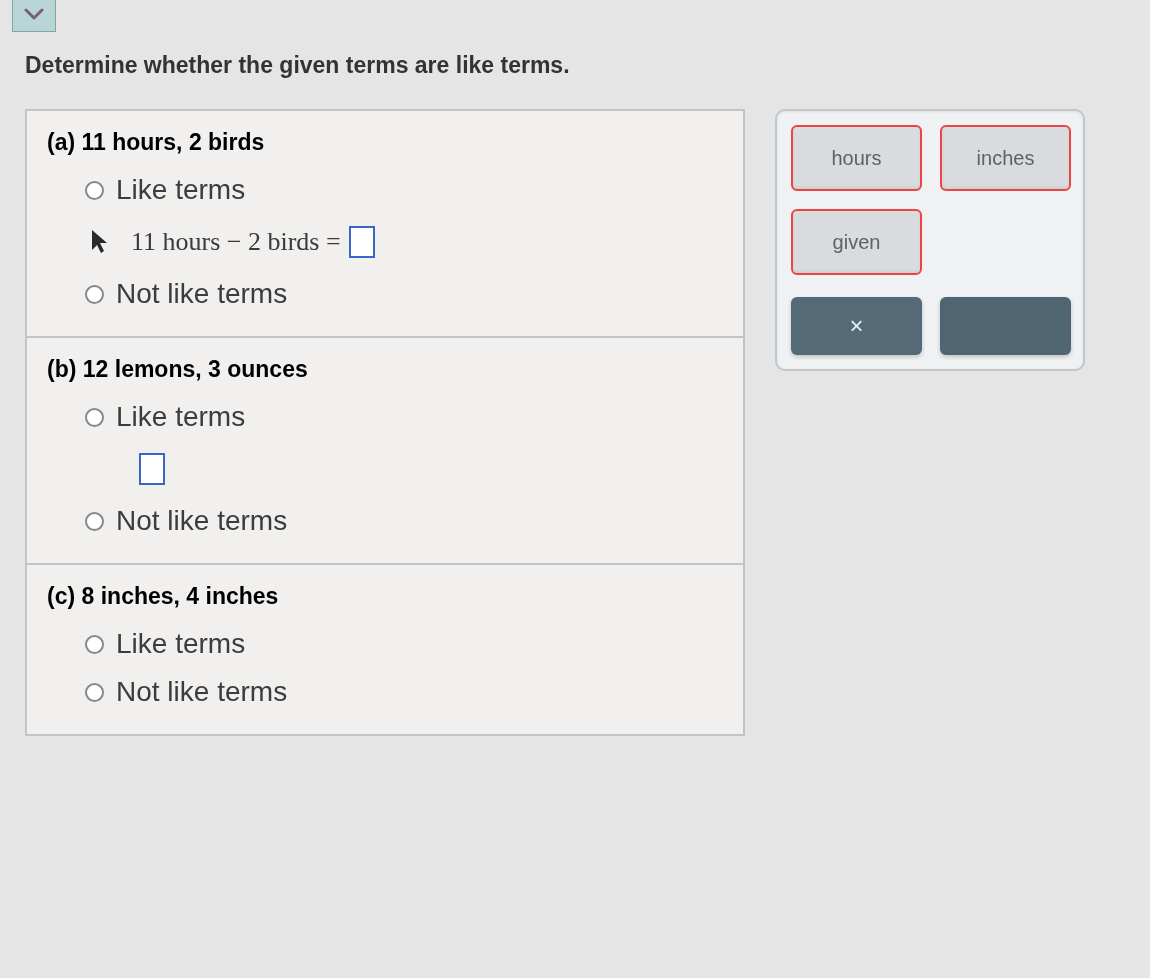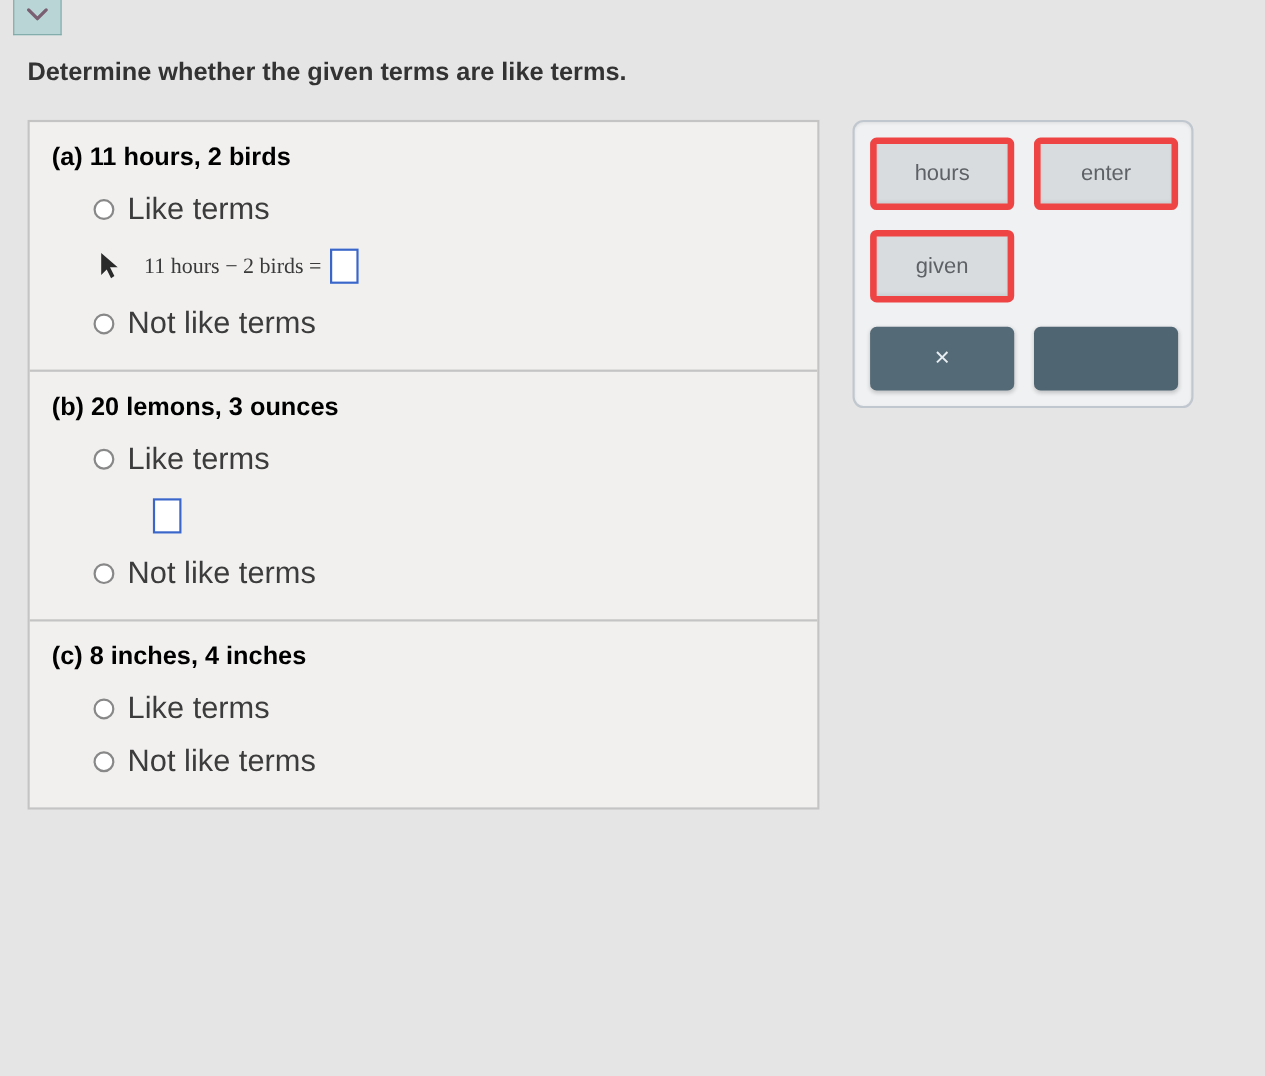--- a/index.html
+++ b/index.html
@@ -94,21 +94,21 @@
     }
     .expr-row {
       display: flex;
       align-items: center;
       margin-left: 84px;
       margin-top: 20px;
       margin-bottom: 20px;
       position: relative;
     }
     .expr-text {
-      font-size: 20px;
+      font-size: 26px;
       color: #3a3a3a;
       font-family: 'Times New Roman', serif;
     }
     .answer-box {
       display: inline-block;
       width: 26px;
       height: 32px;
       border: 2px solid #3a66c9;
       background: #fff;
       margin-left: 8px;
@@ -131,21 +131,21 @@
       width: 310px;
       box-shadow: inset 0 1px 3px rgba(0,0,0,0.08);
     }
     .unit-grid {
       display: grid;
       grid-template-columns: 1fr 1fr;
       gap: 18px 18px;
     }
     .unit-btn {
       background: #d8dcdf;
-      border: 6px solid #ef4444;
+      border: 2px solid #ef4444;
       border-radius: 6px;
       height: 66px;
       display: flex;
       align-items: center;
       justify-content: center;
       font-size: 20px;
       color: #5e6266;
       cursor: pointer;
       box-shadow: inset 0 -2px 3px rgba(0,0,0,0.06);
     }
@@ -212,21 +212,21 @@
         <div class="option-row">
           <span class="radio-circle"></span>
           <span class="option-label">Not like terms</span>
         </div>
       </div>
 
       <div class="question-cell">
         <div class="prompt-line">
           <span class="prompt-label">(b)</span>
           <span> </span>
-          <span class="prompt-text">20 lemons, 3 ounces</span>
+          <span class="prompt-text">12 lemons, 3 ounces</span>
         </div>
         <div class="option-row">
           <span class="radio-circle"></span>
           <span class="option-label">Like terms</span>
         </div>
         <div class="expr-row">
           <span class="answer-box"></span>
         </div>
         <div class="option-row">
           <span class="radio-circle"></span>
@@ -248,21 +248,21 @@
           <span class="radio-circle"></span>
           <span class="option-label">Not like terms</span>
         </div>
       </div>
 
     </div>
 
     <div class="unit-panel">
       <div class="unit-grid">
         <div class="unit-btn">hours</div>
-        <div class="unit-btn">enter</div>
+        <div class="unit-btn">inches</div>
         <div class="unit-btn">given</div>
       </div>
       <div class="action-row">
         <div class="action-btn">
           <span>×</span>
         </div>
         <div class="action-btn dark2"></div>
       </div>
     </div>
   </div>

